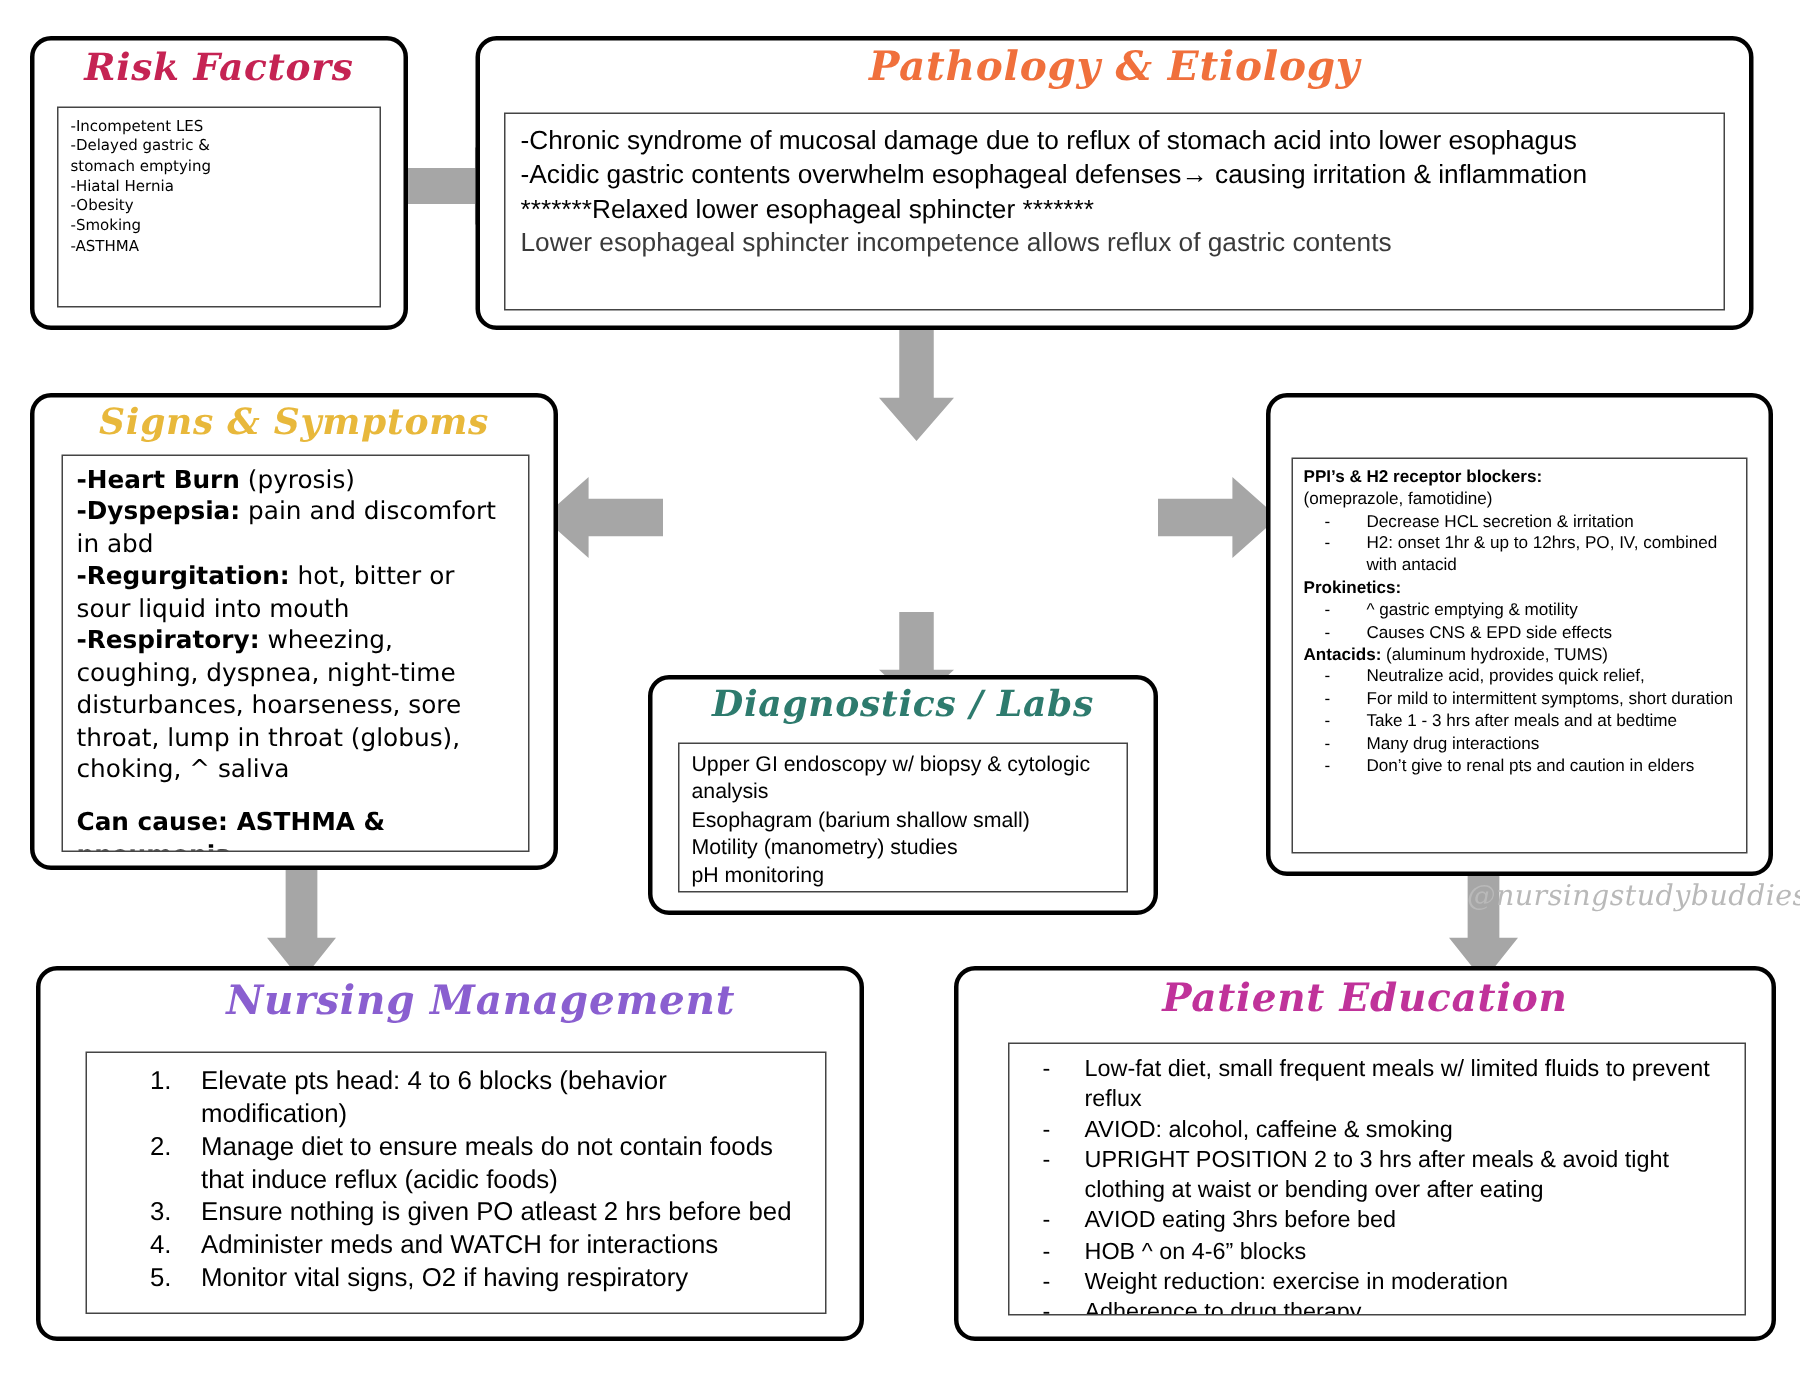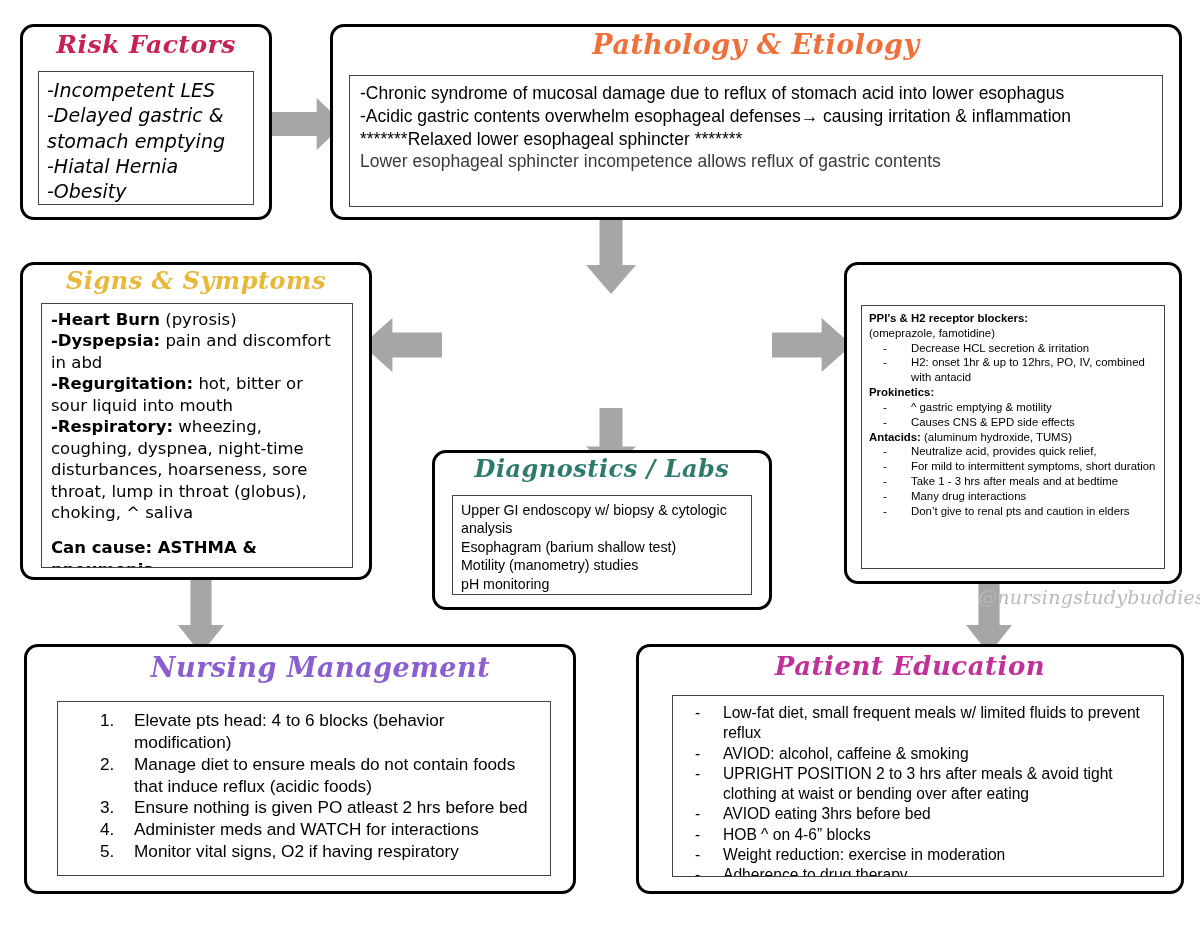--- a/index.html
+++ b/index.html
@@ -145,33 +145,33 @@
 
   <div class="arrow arrow-down" style="left:586px; top:408px; width:50px; height:62px;"></div>
 
   <div class="arrow arrow-down" style="left:178px; top:578px; width:46px; height:76px;"></div>
 
   <div class="arrow arrow-down" style="left:966px; top:578px; width:46px; height:76px;"></div>
 
   <div class="card" style="left:20px; top:24px; width:252px; height:196px;">
     <div class="card-title" style="color:#C52353; font-size:25px; padding-top:5px;">Risk Factors</div>
     <div class="panel" style="left:15px; top:44px; right:15px; bottom:12px; padding:6px 8px;">
-      <div class="t-body" style="font-size:19px; line-height:1.33;font-style:italic;">
+      <div class="t-body" style="font-size:10px; line-height:1.33;">
         <p>-Incompetent LES</p>
         <p>-Delayed gastric &amp;</p>
         <p>stomach emptying</p>
         <p>-Hiatal Hernia</p>
         <p>-Obesity</p>
         <p>-Smoking</p>
         <p>-ASTHMA</p>
       </div>
     </div>
   </div>
 
-  <div class="card" style="left:330px; top:24px; width:852px; height:196px;">
+  <div class="card" style="left:317px; top:24px; width:852px; height:196px;">
     <div class="card-title" style="color:#F0703C; font-size:27px; padding-top:4px;">Pathology &amp; Etiology</div>
     <div class="panel clipped" style="left:16px; top:48px; right:16px; bottom:10px; padding:6px 10px;">
       <div class="t-cond" style="font-size:17.5px; line-height:1.30;">
         <p>-Chronic syndrome of mucosal damage due to reflux of stomach acid into lower esophagus</p>
         <p>-Acidic gastric contents overwhelm esophageal defenses→ causing irritation &amp; inflammation</p>
         <p>*******Relaxed lower esophageal sphincter *******</p>
         <p style="color:#3a3a3a;">Lower esophageal sphincter incompetence allows reflux of gastric contents</p>
       </div>
     </div>
   </div>
@@ -234,21 +234,21 @@
 
       </div>
     </div>
   </div>
 
   <div class="card" style="left:432px; top:450px; width:340px; height:160px;">
     <div class="card-title" style="color:#2E7B6E; font-size:24px; padding-top:3px;">Diagnostics / Labs</div>
     <div class="panel" style="left:17px; top:42px; right:17px; bottom:12px; padding:5px 8px;">
       <div class="t-cond" style="font-size:14.2px; line-height:1.30;">
         <p>Upper GI endoscopy w/ biopsy &amp; cytologic analysis</p>
-        <p>Esophagram (barium shallow test)</p>
+        <p>Esophagram (barium shallow small)</p>
         <p>Motility (manometry) studies</p>
         <p>pH monitoring</p>
         <p>Radionuclide studies</p>
       </div>
     </div>
   </div>
 
   <div class="card" style="left:24px; top:644px; width:552px; height:250px;padding-left:41px;">
     <div class="card-title" style="color:#8A5FD0; font-size:27px; padding-top:7px;">Nursing Management</div>
     <div class="panel" style="left:30px; top:54px; right:22px; bottom:15px; padding:8px 10px;">

